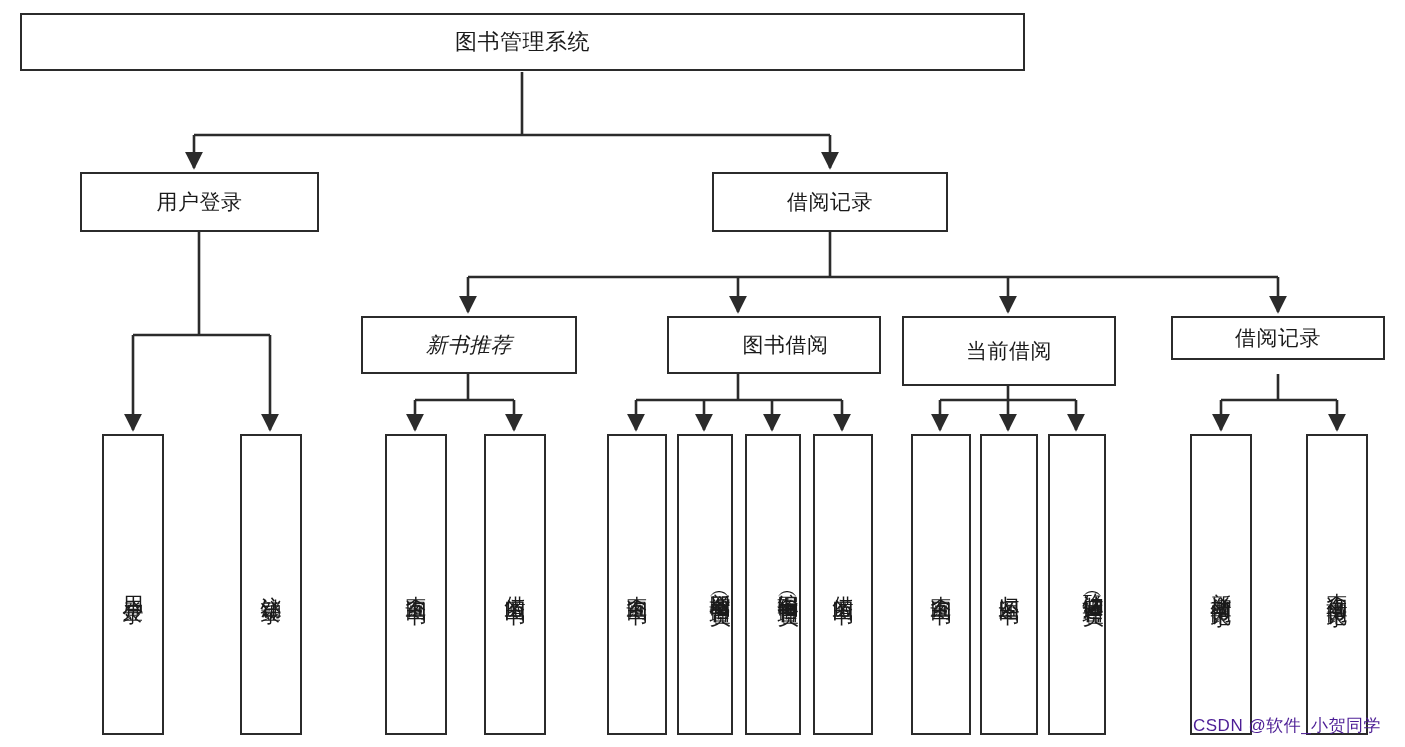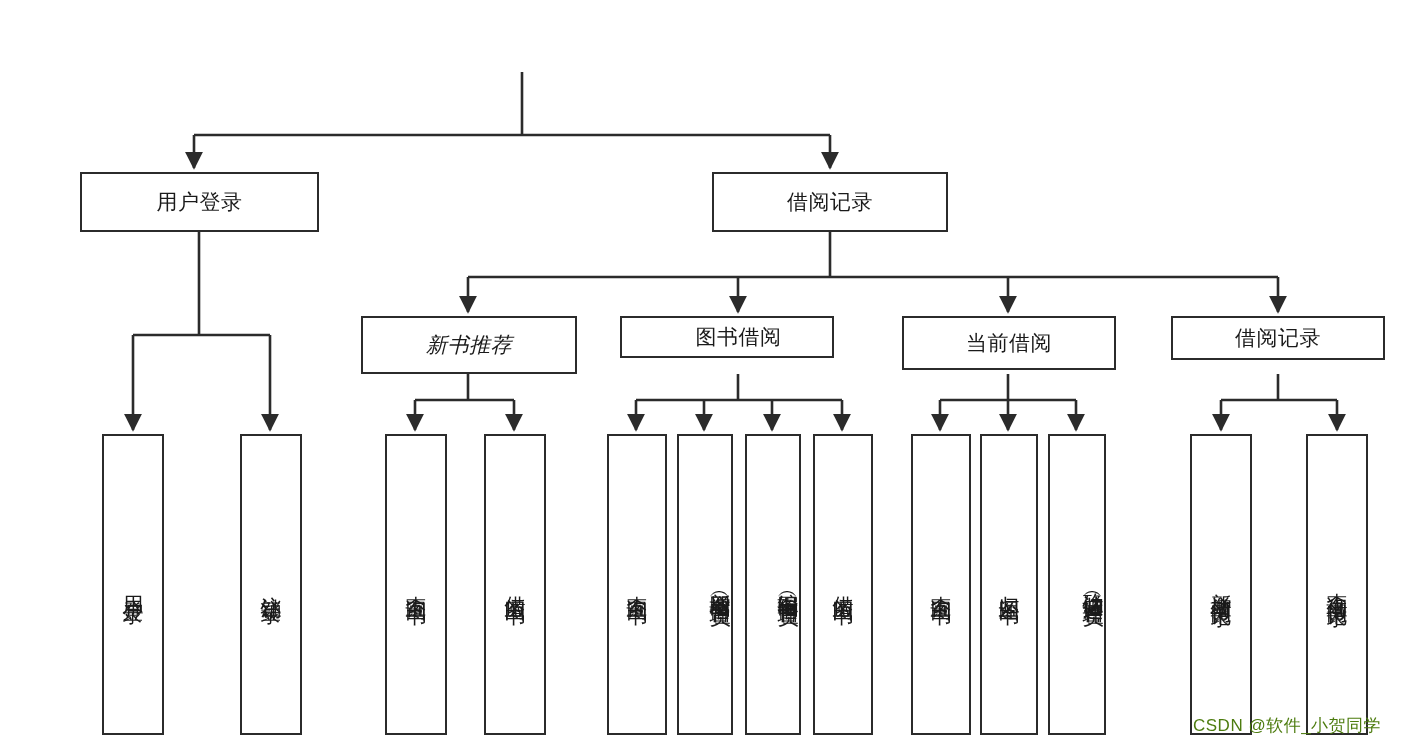--- a/index.html
+++ b/index.html
@@ -56,21 +56,21 @@
   }
   .node.vert.tall-text {
     align-items: flex-start;
     letter-spacing: 2px;
   }
   .watermark {
     position: absolute;
     left: 1193px;
     top: 714px;
     font-size: 17px;
-    color: #4d7c0f;
+    color: #4c1d95;
     white-space: nowrap;
     letter-spacing: 0.5px;
   }
 </style>
 </head>
 <body>
 
 <div id="canvas">
 
   <svg id="connectors" viewBox="0 0 1405 747" xmlns="http://www.w3.org/2000/svg">
@@ -119,35 +119,38 @@
       <path d="M 1008 400 L 1008 430" marker-end="url(#arrow)"></path>
       <path d="M 1076 400 L 1076 430" marker-end="url(#arrow)"></path>
 
       <path d="M 1278 374 L 1278 400"></path>
       <path d="M 1221 400 L 1337 400"></path>
       <path d="M 1221 400 L 1221 430" marker-end="url(#arrow)"></path>
       <path d="M 1337 400 L 1337 430" marker-end="url(#arrow)"></path>
     </g>
   </svg>
 
+  <div class="node horiz title-node" style="left:20px; top:13px; width:1005px; height:58px;">
+    <span>图书管理系统</span>
+  </div>
 
   <div class="node horiz" style="left:80px; top:172px; width:239px; height:60px;">
     <span>用户登录</span>
   </div>
   <div class="node horiz" style="left:712px; top:172px; width:236px; height:60px;">
     <span>借阅记录</span>
   </div>
 
   <div class="node horiz" style="left:361px; top:316px; width:216px; height:58px;font-style:italic;">
     <span>新书推荐</span>
   </div>
-  <div class="node horiz" style="left:620px; top:316px; width:214px; height:42px;padding-left:23px;">
+  <div class="node horiz" style="left:667px; top:316px; width:214px; height:58px;padding-left:23px;">
     <span>图书借阅</span>
   </div>
-  <div class="node horiz" style="left:902px; top:316px; width:214px; height:54px;">
+  <div class="node horiz" style="left:902px; top:316px; width:214px; height:70px;">
     <span>当前借阅</span>
   </div>
   <div class="node horiz" style="left:1171px; top:316px; width:214px; height:44px;">
     <span>借阅记录</span>
   </div>
 
   <div class="node vert" style="left:102px; top:434px; width:62px; height:301px;">
     <span>用户登录</span>
   </div>
   <div class="node vert" style="left:240px; top:434px; width:62px; height:301px;">

